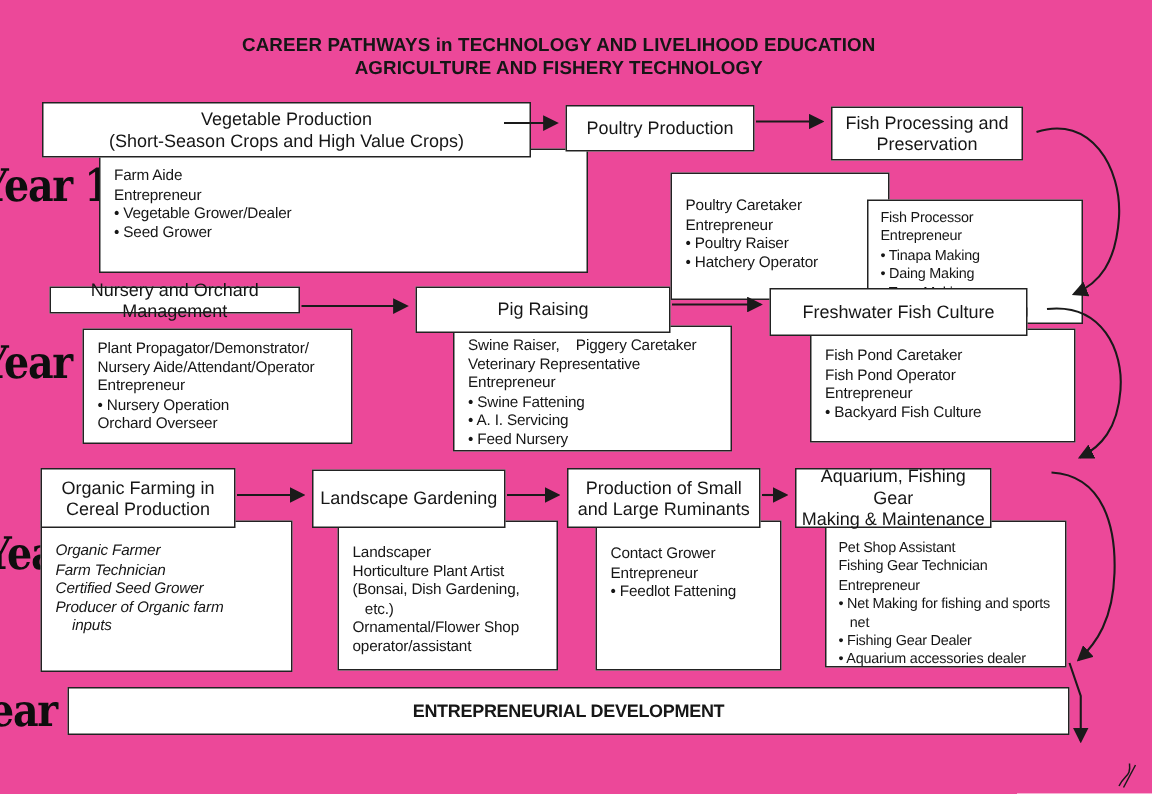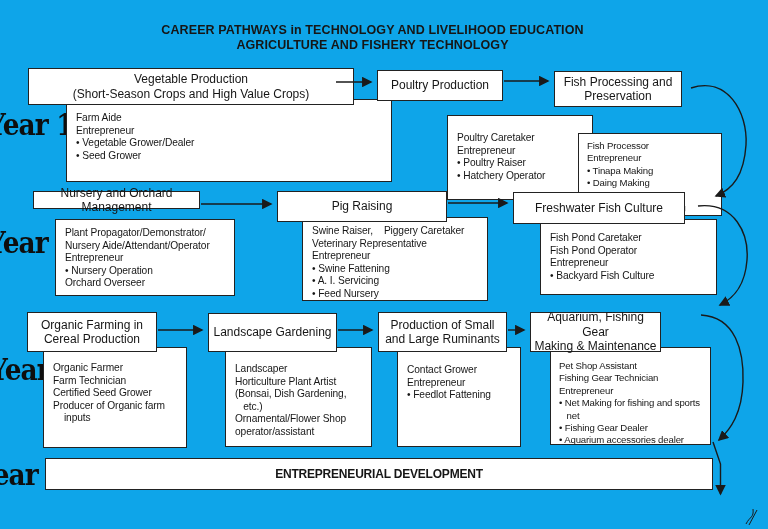--- a/index.html
+++ b/index.html
@@ -1,18 +1,18 @@
 <!DOCTYPE html>
 <html><head>
 <meta charset="utf-8">
 <style>
   html,body{margin:0;padding:0;background:#ffffff;}
   #stage{
     position:relative;width:768px;height:529px;overflow:hidden;
-    background:#0ea5e9;color:#161616;
+    background:#ec4899;color:#161616;
     font-family:"Liberation Sans", sans-serif;
   }
   .hdr{
     position:absolute;top:23px;left:0;width:745px;
     text-align:center;font-weight:bold;font-size:12.5px;line-height:14.5px;
     white-space:pre-line;letter-spacing:.1px;
   }
   .ylabel{
     position:absolute;
     font-family:"DejaVu Serif", serif;
@@ -93,21 +93,21 @@
 • A. I. Servicing
 • Feed Nursery</div>
   <div class="tbox" style="left:277px;top:191px;width:170px;height:31px;">Pig Raising</div>
 
   <div class="cbox" style="left:540px;top:219px;width:177px;height:76px;padding:12px 4px 4px 9px;">Fish Pond Caretaker
 Fish Pond Operator
 Entrepreneur
 • Backyard Fish Culture</div>
   <div class="tbox" style="left:513px;top:192px;width:172px;height:32px;">Freshwater Fish Culture</div>
 
-  <div class="cbox" style="left:43px;top:347px;width:144px;height:101px;padding:14px 4px 4px 9px;">Organic Farmer
+  <div class="cbox" style="left:27px;top:347px;width:168px;height:101px;padding:14px 4px 4px 9px;font-style:italic;">Organic Farmer
 Farm Technician
 Certified Seed Grower
 Producer of Organic farm
     inputs</div>
   <div class="tbox" style="left:27px;top:312px;width:130px;height:40px;">Organic Farming in
 Cereal Production</div>
 
   <div class="cbox" style="left:225px;top:347px;width:147px;height:100px;padding:15px 3px 4px 9px;">Landscaper
 Horticulture Plant Artist
 (Bonsai, Dish Gardening,

